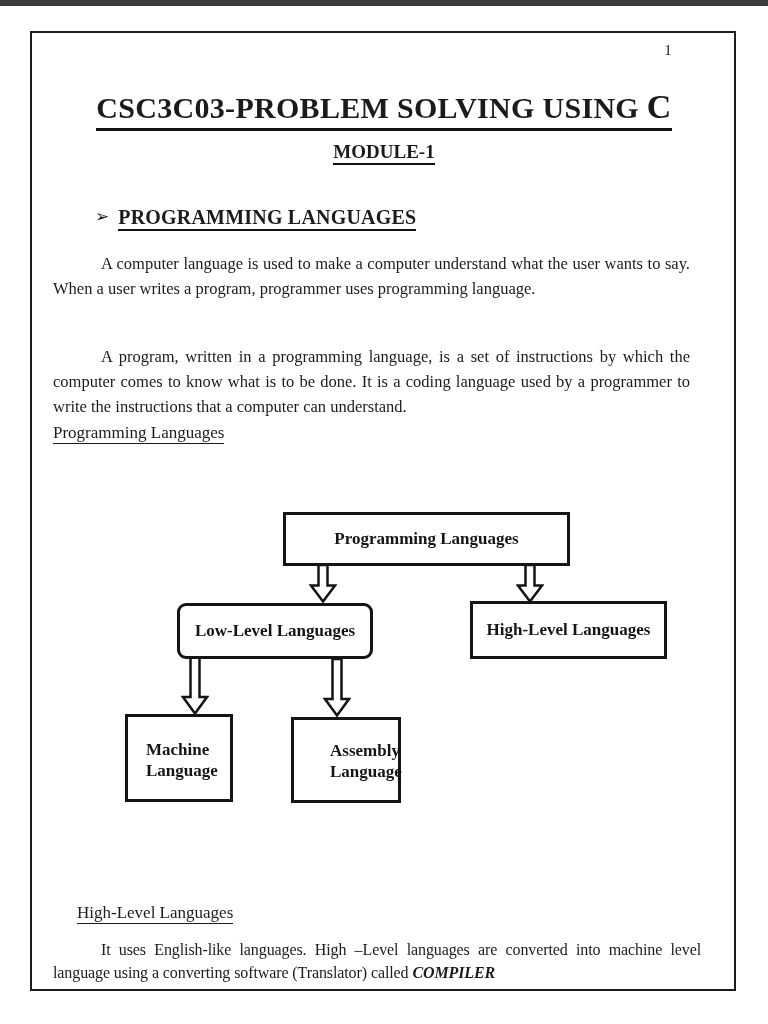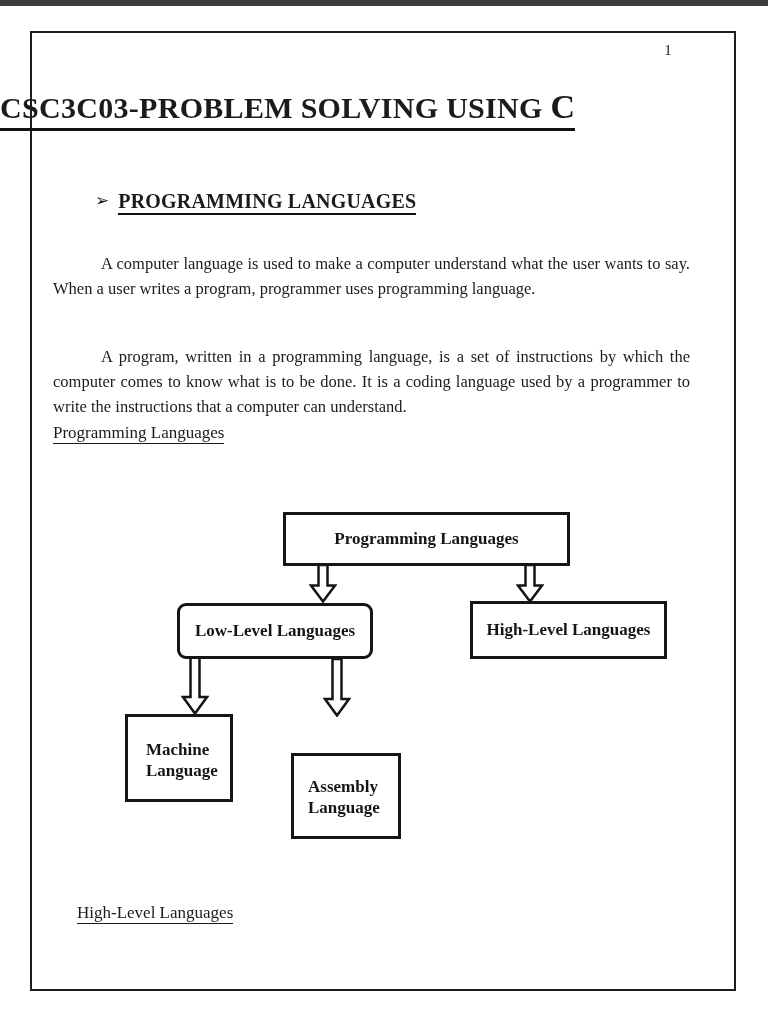--- a/index.html
+++ b/index.html
@@ -7,66 +7,67 @@
     position:relative;width:768px;height:1024px;background:#ffffff;
     overflow:hidden;font-family:"Liberation Serif","DejaVu Serif",serif;
     color:#1b1b1b;
   }
   .top-band{position:absolute;left:0;top:0;width:768px;height:6px;background:#3b3b3b;}
   .page-border{
     position:absolute;left:30px;top:31px;width:706px;height:960px;
     box-sizing:border-box;border:2px solid #1d1d1d;background:transparent;
   }
   .page-number{position:absolute;left:656px;top:42px;width:24px;font-size:15px;text-align:center;}
-  .title{position:absolute;left:0;top:88px;width:768px;margin:0;
+  .title{position:absolute;left:0;top:88px;width:768px;margin:0;text-align:center;
     font-size:30px;font-weight:bold;letter-spacing:.3px;}
   .title-inner{border-bottom:3px solid #111;padding-bottom:4px;white-space:pre;}
   .big-c{font-size:34px;}
   .module{position:absolute;left:0;top:141px;width:768px;text-align:center;
     font-size:19px;font-weight:bold;}
   .u2{border-bottom:2px solid #111;padding-bottom:1px;}
-  .section-heading{position:absolute;left:95px;top:190px;white-space:nowrap;}
+  .section-heading{position:absolute;left:95px;top:206px;white-space:nowrap;}
   .bullet{font-size:17px;margin-right:9px;vertical-align:2px;}
   .sh-text{font-size:20px;font-weight:bold;border-bottom:2px solid #111;padding-bottom:1px;letter-spacing:.2px;}
   .para{position:absolute;left:53px;width:637px;margin:0;font-size:16.5px;line-height:25px;
     text-align:justify;text-indent:48px;}
   .p1{top:251px;}
   .p2{top:344px;}
   .caption{position:absolute;left:53px;top:423px;font-size:17px;}
   .u1{border-bottom:1.5px solid #1b1b1b;padding-bottom:1px;}
   .diagram{position:absolute;left:0;top:0;width:768px;height:1024px;}
   .dbox{position:absolute;box-sizing:border-box;border:3px solid #151515;background:#ffffff;
     font-weight:bold;font-size:17px;color:#151515;}
   .cbox{display:flex;align-items:center;justify-content:center;text-align:center;}
   .root{left:283px;top:512px;width:287px;height:54px;}
   .low{left:177px;top:603px;width:196px;height:56px;border-radius:9px;}
   .high{left:470px;top:601px;width:197px;height:58px;}
   .leaf{line-height:21px;}
   .machine{left:125px;top:714px;width:108px;height:88px;padding:22px 18px 0 18px;}
-  .assembly{left:291px;top:717px;width:110px;height:86px;padding:20px 6px 0 14px;margin-top:36px;}
+  .assembly{left:291px;top:717px;width:110px;height:86px;padding:20px 6px 0 36px;}
   .arr{position:absolute;}
   .arrA{left:309px;top:565px;}
   .arrB{left:516px;top:565px;}
   .arrC{left:181px;top:657px;}
   .arrD{left:323px;top:659px;}
   .hll-heading{position:absolute;left:77px;top:903px;font-size:17px;}
   .p3{top:938px;width:648px;font-size:16px;line-height:23px;letter-spacing:-0.1px;}
   .compiler{font-weight:bold;font-style:italic;}
 </style>
 </head>
 <body>
 
 <div class="screen">
   <div class="top-band"></div>
   <div class="page-border"></div>
 
   <div class="page-number">1</div>
 
   <h1 class="title"><span class="title-inner"><span>CSC3C03-PROBLEM SOLVING USING </span><span class="big-c">C</span></span></h1>
 
+  <div class="module"><span class="u2">MODULE-1</span></div>
 
   <div class="section-heading">
     <span class="bullet">➢</span><span class="sh-text">PROGRAMMING LANGUAGES</span>
   </div>
 
   <p class="para p1">A computer language is used to make a computer understand what the user wants to say. When a user writes a program, programmer uses programming language.</p>
   <p class="para p2">A program, written in a programming language, is a set of instructions by which the computer comes to know what is to be done. It is a coding language used by a programmer to write the instructions that a computer can understand.</p>
 
   <div class="caption"><span class="u1">Programming Languages</span></div>
 
@@ -86,13 +87,14 @@
 
     <div class="dbox cbox root">Programming Languages</div>
     <div class="dbox cbox low">Low-Level Languages</div>
     <div class="dbox cbox high">High-Level Languages</div>
     <div class="dbox leaf machine">Machine Language</div>
     <div class="dbox leaf assembly">Assembly Language</div>
   </div>
 
   <div class="hll-heading"><span class="u1">High-Level Languages</span></div>
 
+  <p class="para p3"><span>It uses English-like languages. High –Level languages are converted into machine level language using a converting software (Translator) called </span><span class="compiler">COMPILER</span></p>
 </div>
 
 </body></html>

